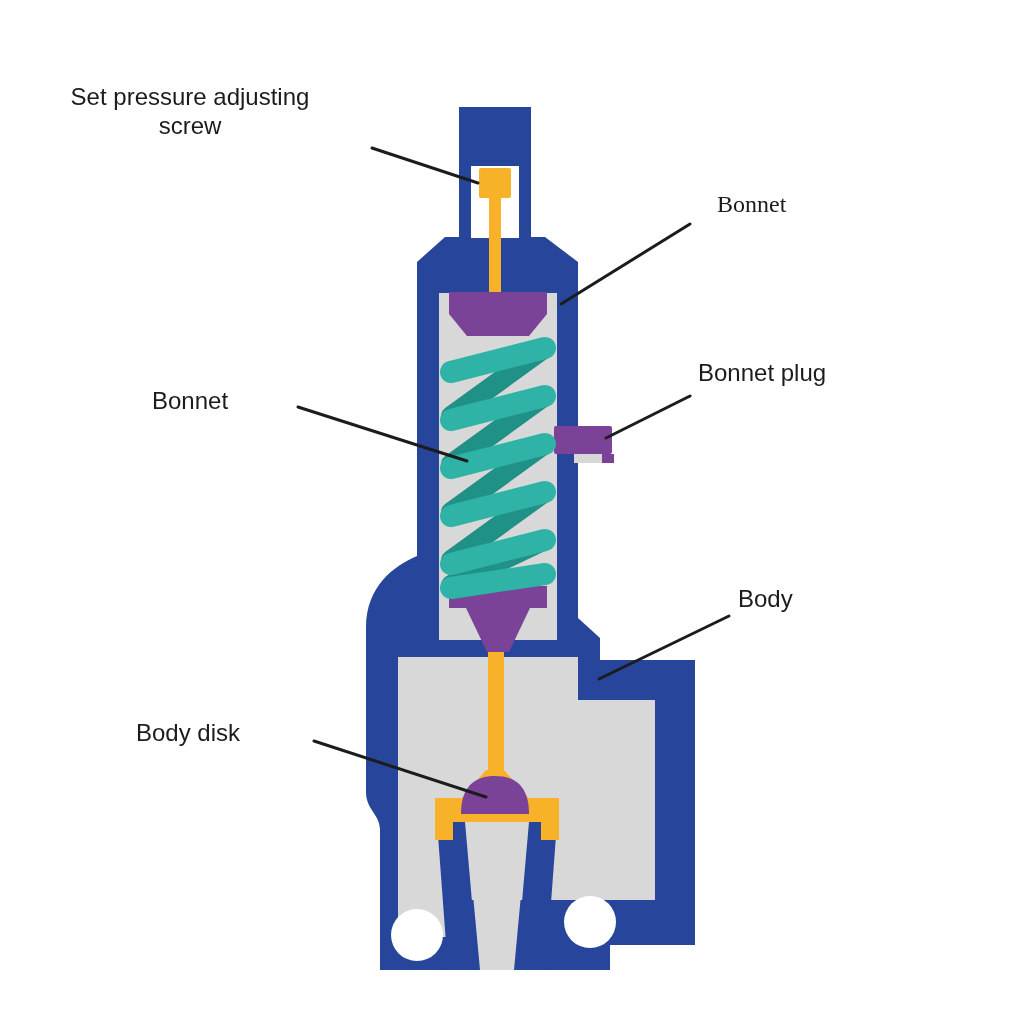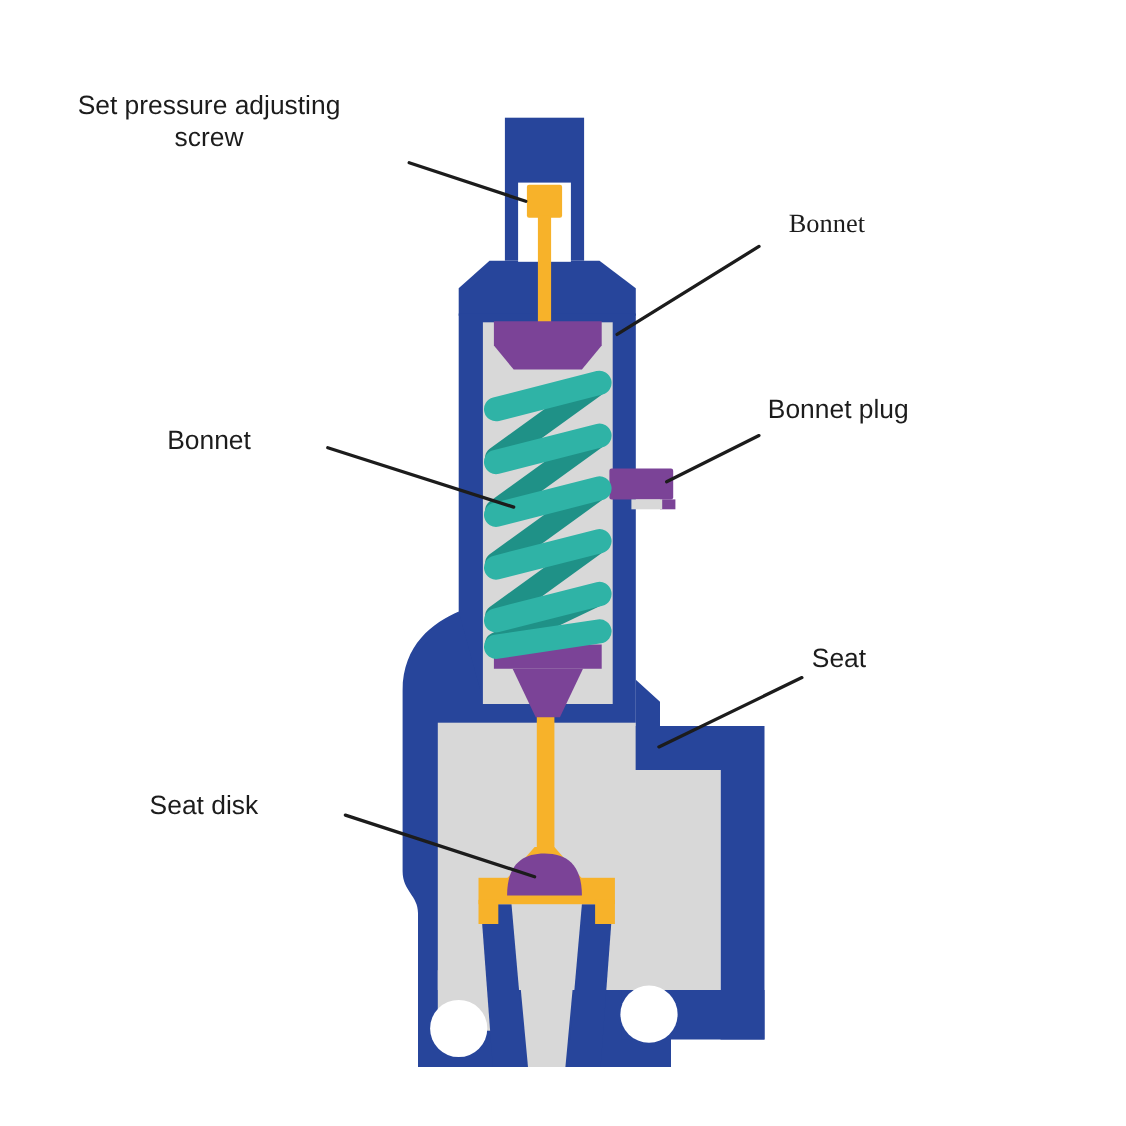--- a/index.html
+++ b/index.html
@@ -107,17 +107,17 @@
   </svg>
 
   <div class="label wrap" style="left:50px; top:82px; width:280px;">Set pressure adjusting screw</div>
 
   <div class="label" style="left:717px; top:190px;font-family:Liberation Serif, serif;">Bonnet</div>
 
   <div class="label" style="left:698px; top:358px;text-align:center;">Bonnet plug</div>
 
   <div class="label" style="left:152px; top:386px;">Bonnet</div>
 
-  <div class="label" style="left:738px; top:584px;">Seat</div>
+  <div class="label" style="left:738px; top:584px;">Body</div>
 
-  <div class="label" style="left:136px; top:718px;">Seat disk</div>
+  <div class="label" style="left:136px; top:718px;">Body disk</div>
 
 </div>
 
 </body></html>

